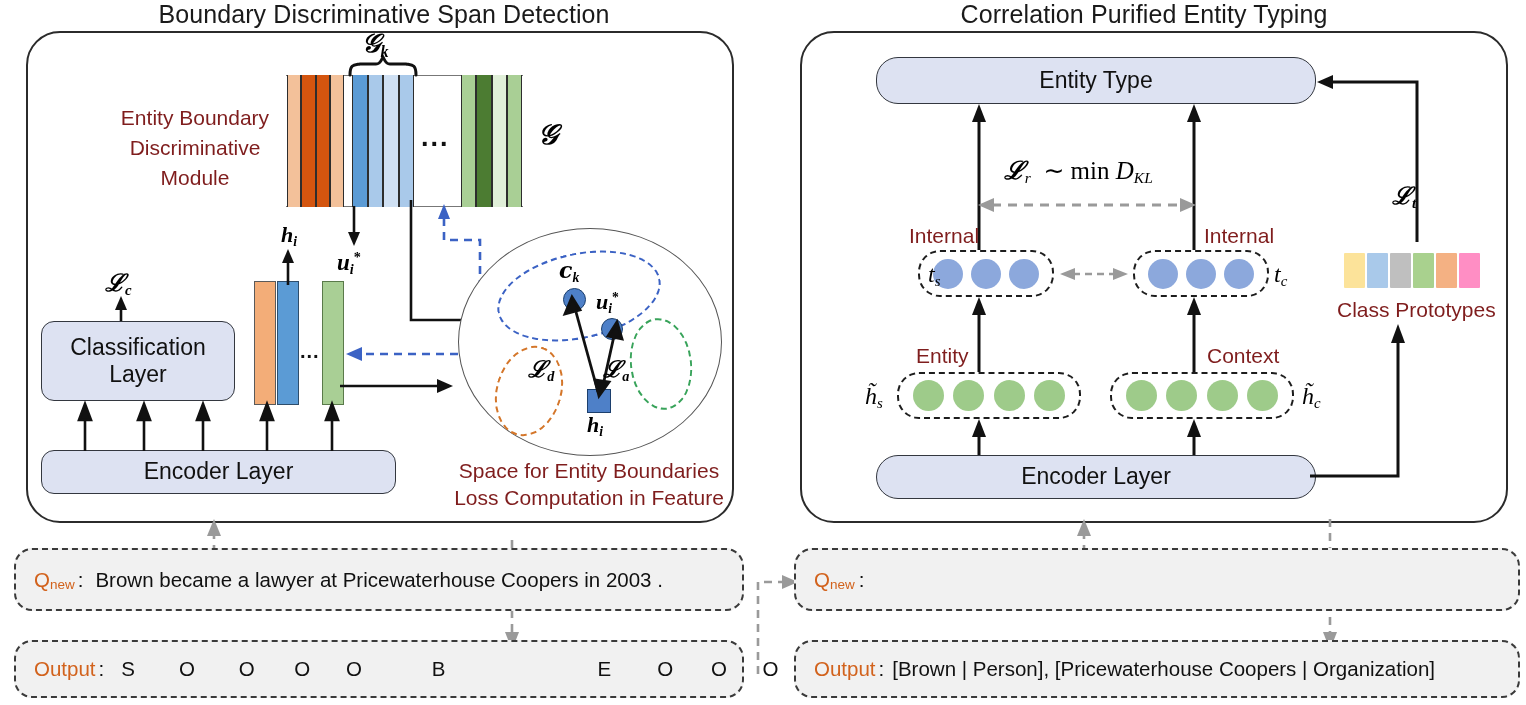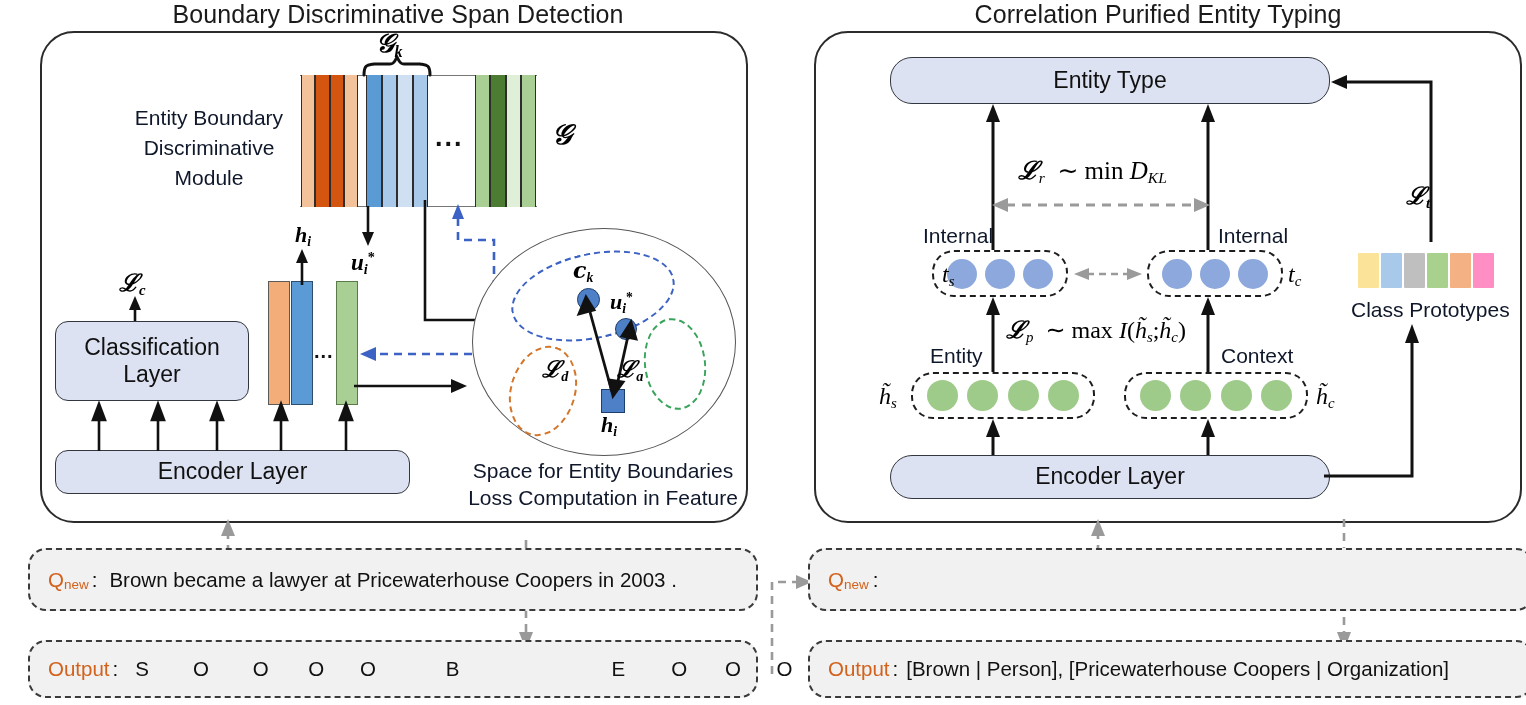--- a/index.html
+++ b/index.html
@@ -6,21 +6,21 @@
     margin: 0; padding: 0;
     background: #ffffff;
   }
   body {
     width: 1526px; height: 705px;
     font-family: "Liberation Sans", sans-serif;
     color: #000;
     position: relative;
     overflow: hidden;
   }
-  .stage { position: absolute; left:18px; top:0; width:1262px; height:705px; }
+  .stage { position: absolute; left:4px; top:0; width:1262px; height:705px; }
   .abs { position: absolute; }
 
   
   .panel-title {
     font-size: 25px;
     font-weight: 400;
     color: #1a1a1a;
     text-align: center;
     white-space: nowrap;
     letter-spacing: .1px;
@@ -60,21 +60,21 @@
     align-items: center;
     font-size: 20.5px;
     color: #111;
     padding-left: 18px;
     white-space: nowrap;
   }
   .tag { color: #d2621c; }
   .tag .sub { font-size: 13.5px; vertical-align: -2px; }
 
   
-  .lbl { font-size: 21px; color: #0f172a; white-space: nowrap; }
+  .lbl { font-size: 21px; color: #7f1d1d; white-space: nowrap; }
   .lbl-center { text-align: center; }
 
   
   .math {
     font-family: "Liberation Serif", serif;
     font-style: italic;
     color: #000;
     white-space: nowrap;
   }
   .math .cal { font-family: "DejaVu Serif", serif; font-style: italic; }
@@ -374,24 +374,20 @@
   </div>
 
   <div class="abs" style="left:1054px; top:265px;">
     <svg width="72" height="18" viewBox="0 0 72 18">
       <line x1="15" y1="9" x2="57" y2="9" stroke="#9a9a9a" stroke-width="2.6" stroke-dasharray="7 5"></line>
       <polygon points="2,9 17,3 17,15" fill="#9a9a9a"></polygon>
       <polygon points="70,9 55,3 55,15" fill="#9a9a9a"></polygon>
     </svg>
   </div>
 
-  <div class="abs math" style="left:988px; top:312px; font-size:24px;">
-    <span class="cal math-bold">ℒ</span><span class="sub">p</span>
-    <span class="up">&nbsp;∼&nbsp;</span><span class="up">max</span>&nbsp;<span>I</span><span class="up">(</span><span>h̃</span><span class="sub">s</span><span class="up">;</span><span>h̃</span><span class="sub">c</span><span class="up">)</span>
-  </div>
 
   <div class="abs" style="left:965px; top:297px;">
     <svg width="20" height="78" viewBox="0 0 20 78">
       <line x1="10" y1="78" x2="10" y2="16" stroke="#111" stroke-width="3"></line>
       <polygon points="10,0 3,18 17,18" fill="#111"></polygon>
     </svg>
   </div>
   <div class="abs" style="left:1180px; top:297px;">
     <svg width="20" height="78" viewBox="0 0 20 78">
       <line x1="10" y1="78" x2="10" y2="16" stroke="#111" stroke-width="3"></line>

